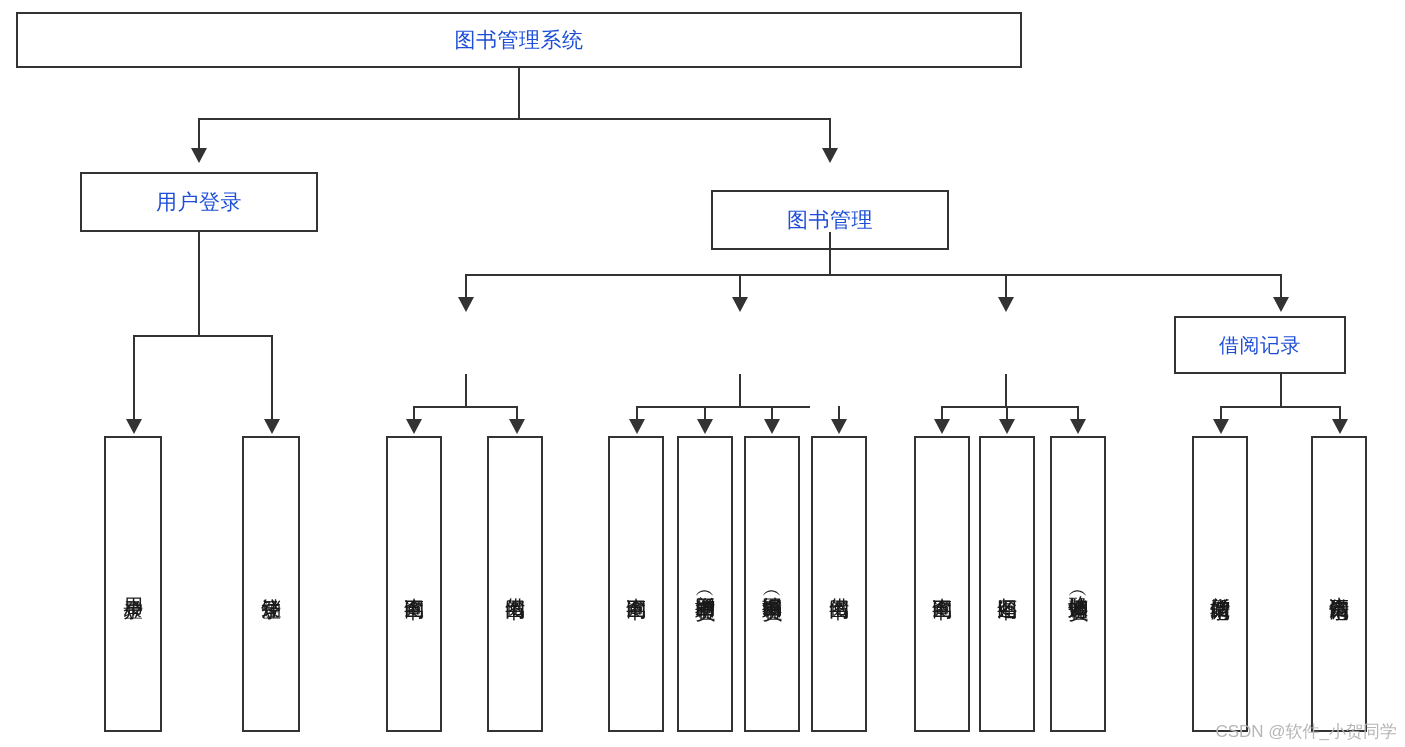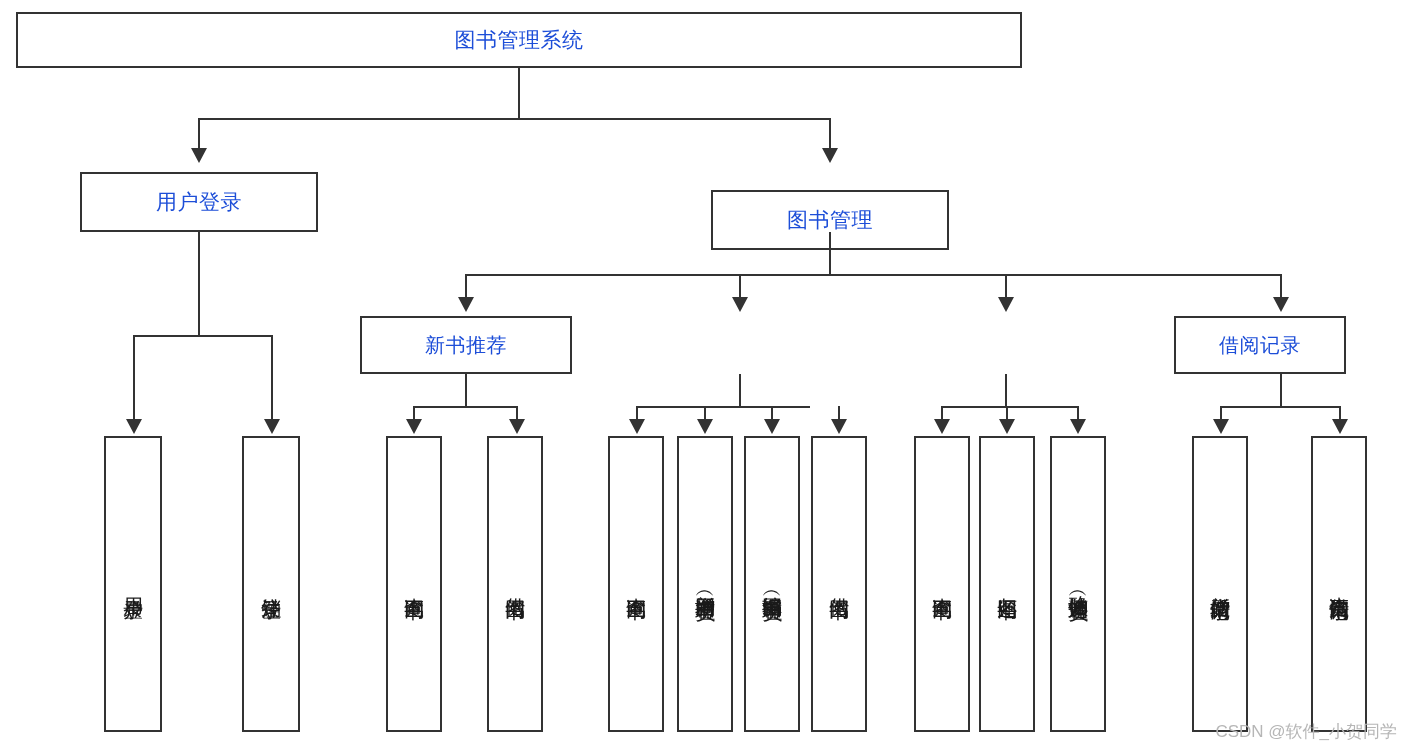--- a/index.html
+++ b/index.html
@@ -121,23 +121,20 @@
 
   <div class="seg vline" style="left:465px; top:274px; height:26px;"></div>
   <div class="arrow" style="left:458px; top:297px;"></div>
   <div class="seg vline" style="left:739px; top:274px; height:26px;"></div>
   <div class="arrow" style="left:732px; top:297px;"></div>
   <div class="seg vline" style="left:1005px; top:274px; height:26px;"></div>
   <div class="arrow" style="left:998px; top:297px;"></div>
   <div class="seg vline" style="left:1280px; top:274px; height:26px;"></div>
   <div class="arrow" style="left:1273px; top:297px;"></div>
 
-  <div class="node level2" style="left:360px; top:316px; width:212px; height:58px;">
-    <span class="label">新书推荐</span>
-  </div>
   <div class="node level2" style="left:1174px; top:316px; width:172px; height:58px;">
     <span class="label">借阅记录</span>
   </div>
 
   <div class="seg vline" style="left:465px; top:374px; height:34px;"></div>
   <div class="seg hline" style="left:413px; top:406px; width:105px;"></div>
   <div class="seg vline" style="left:413px; top:406px; height:16px;"></div>
   <div class="arrow" style="left:406px; top:419px;"></div>
   <div class="seg vline" style="left:516px; top:406px; height:16px;"></div>
   <div class="arrow" style="left:509px; top:419px;"></div>

